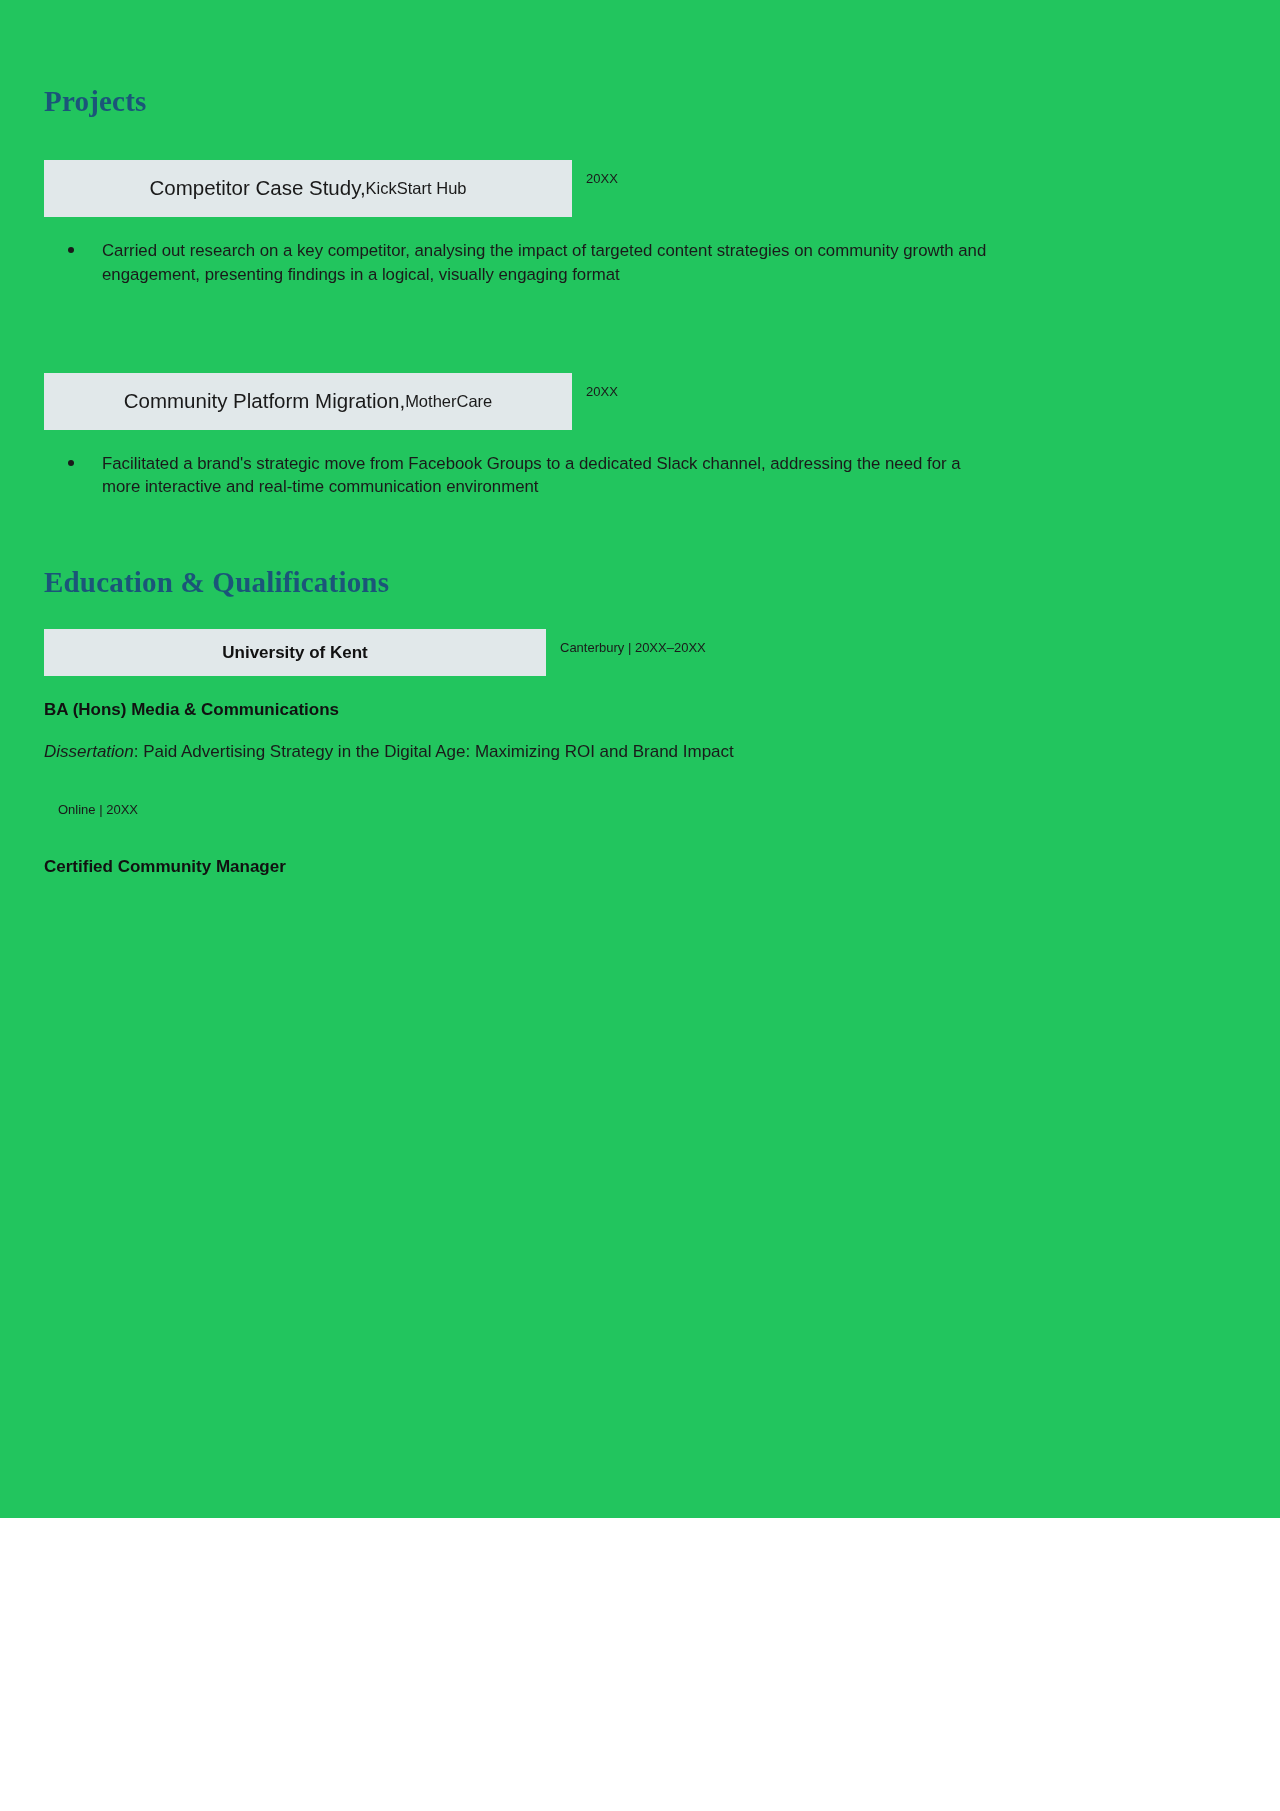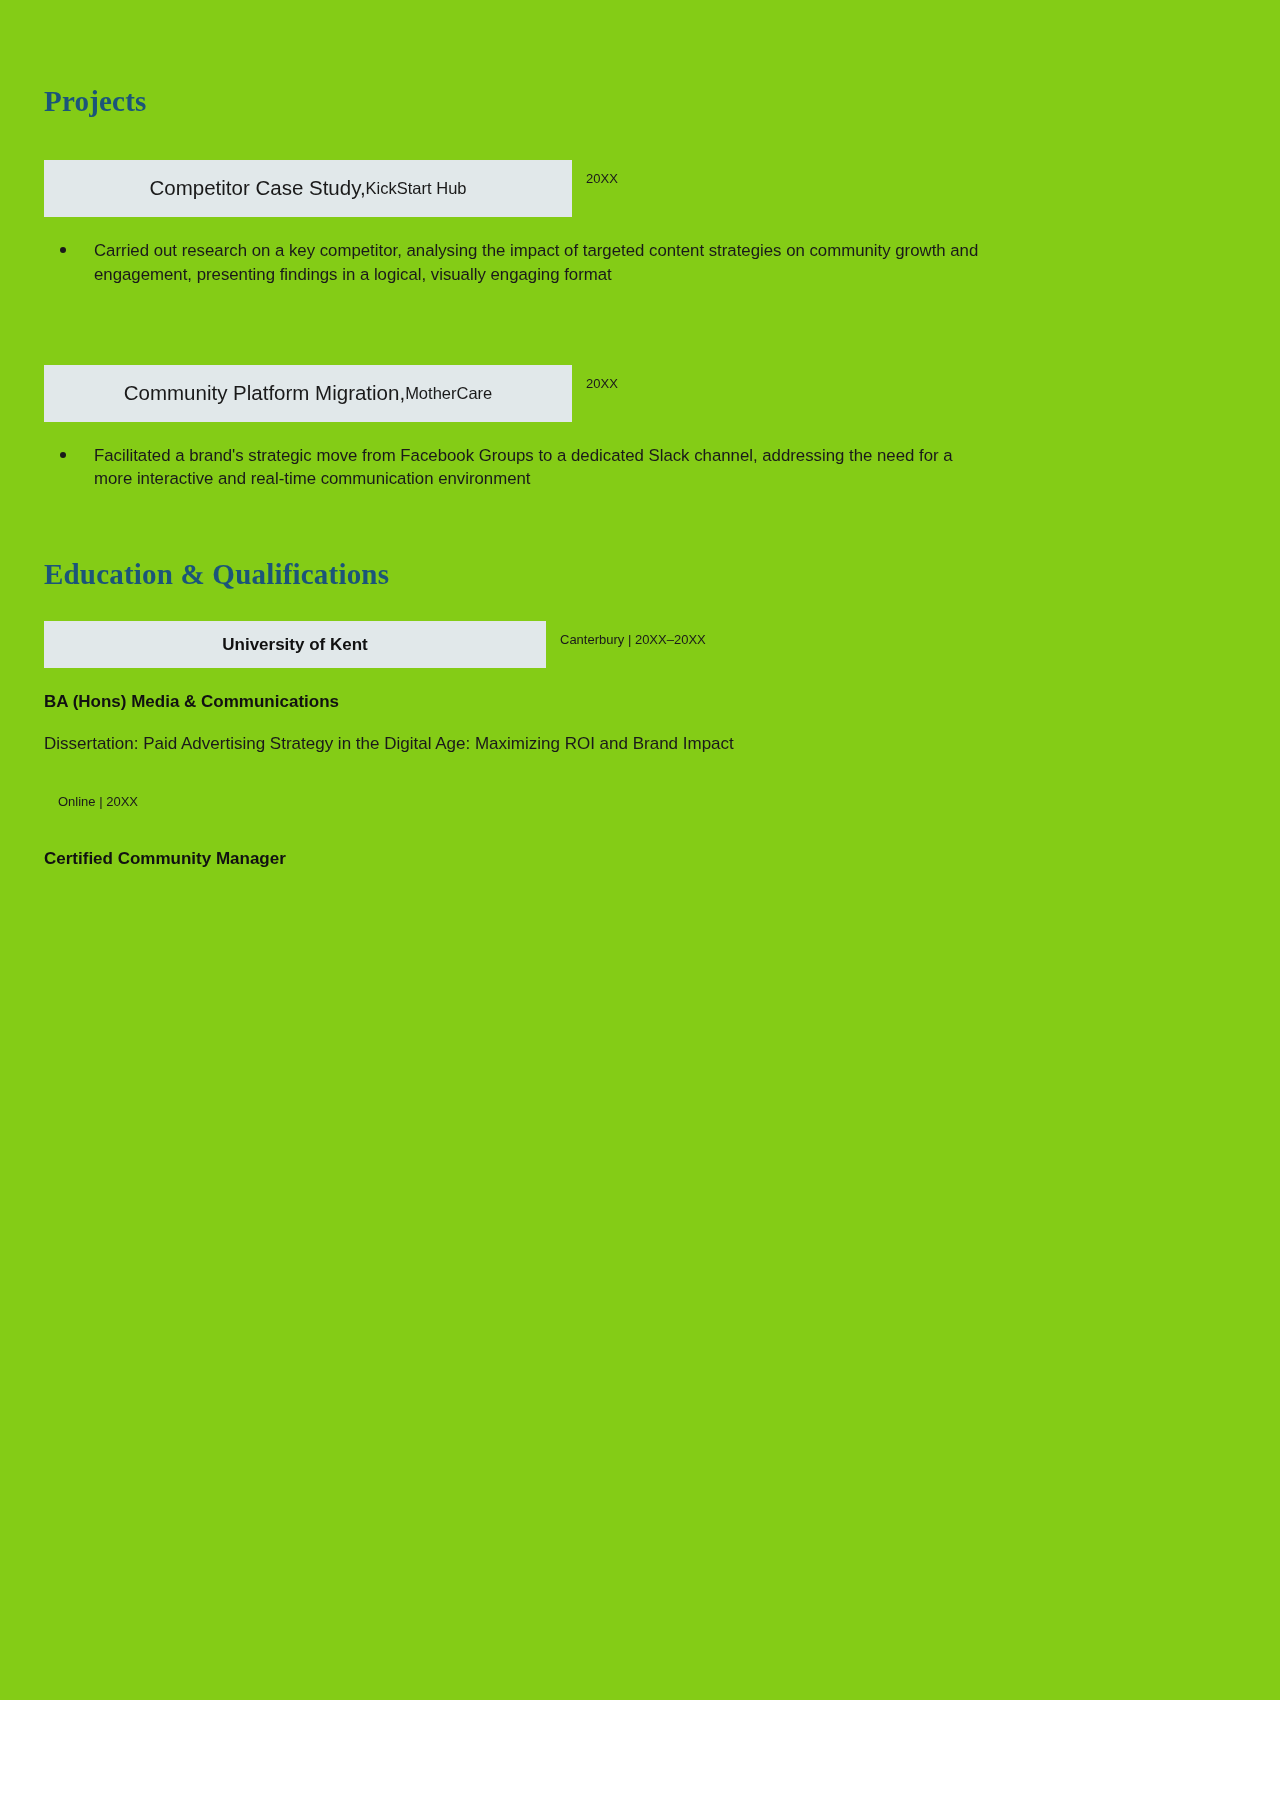--- a/index.html
+++ b/index.html
@@ -12,22 +12,22 @@
     height: 1811px;
     position: relative;
     font-family: "Liberation Sans", sans-serif;
     color: #000000;
     -webkit-font-smoothing: antialiased;
   }
   .page {
     position: absolute;
     left: 0; top: 0;
     width: 1280px;
-    height: 1700px;
-    background: #84cc16;
+    height: 1518px;
+    background: #22c55e;
     overflow: hidden;
   }
   .content {
     position: absolute;
     left: 44px;
     top: 0;
     width: 1080px;
   }
 
   
@@ -93,21 +93,21 @@
     padding-left: 14px;
   }
   .meta-top {
     align-items: flex-start;
     padding-top: 11px;
   }
 
   
   ul.bullets {
     list-style: none;
-    margin: 8px;
+    margin: 16px;
     padding: 0;
     margin-top: 22px;
   }
   ul.bullets li {
     position: relative;
     padding-left: 42px;
     font-size: 16.8px;
     line-height: 1.42;
     color: #1a1a1a;
     max-width: 890px;
@@ -129,20 +129,21 @@
     font-weight: bold;
     color: #111111;
     margin-top: 24px;
   }
   .dissertation-line {
     font-size: 17px;
     color: #1a1a1a;
     margin-top: 22px;
   }
   .dissertation-line .label {
+    font-style: italic;
   }
   .cert-line {
     font-size: 17px;
     font-weight: bold;
     color: #111111;
     margin-top: 40px;
   }
   .spacer-projects { height: 28px; }
 </style>
 </head>

